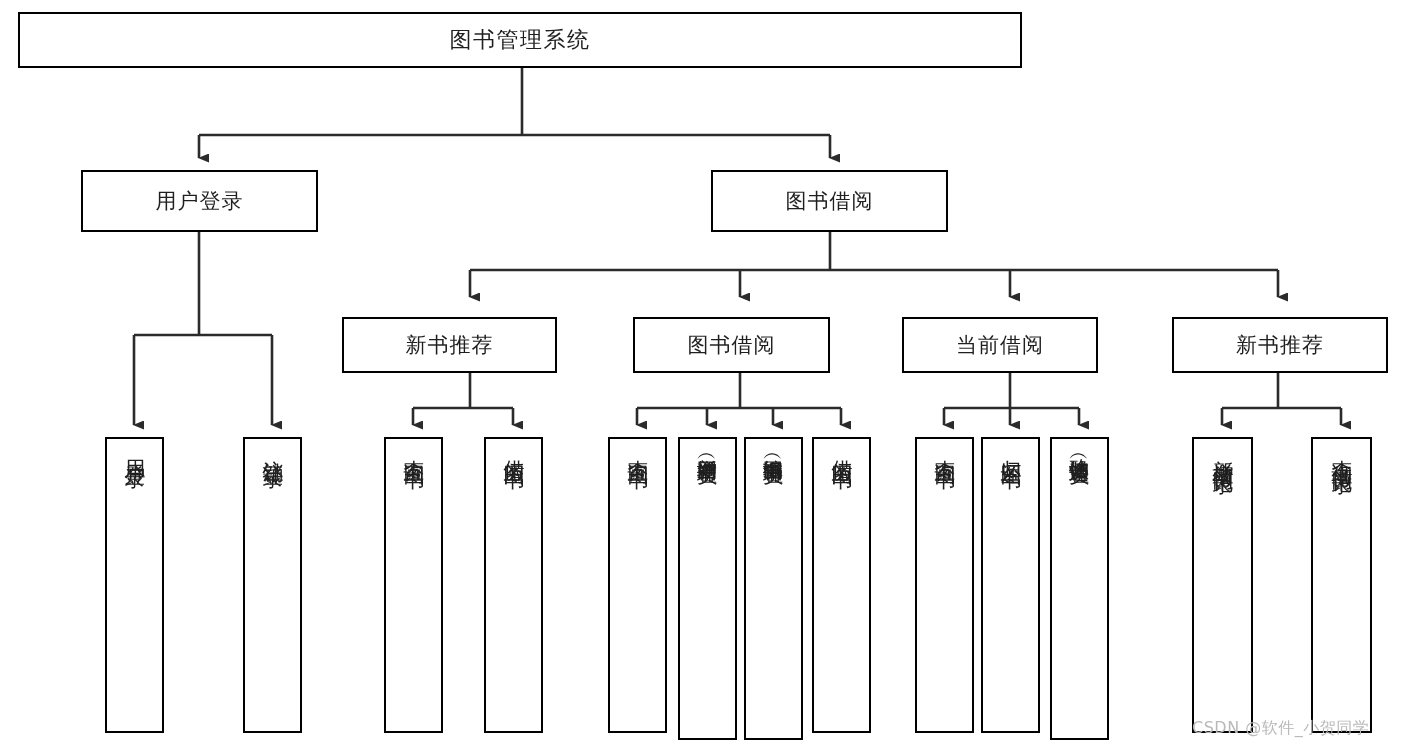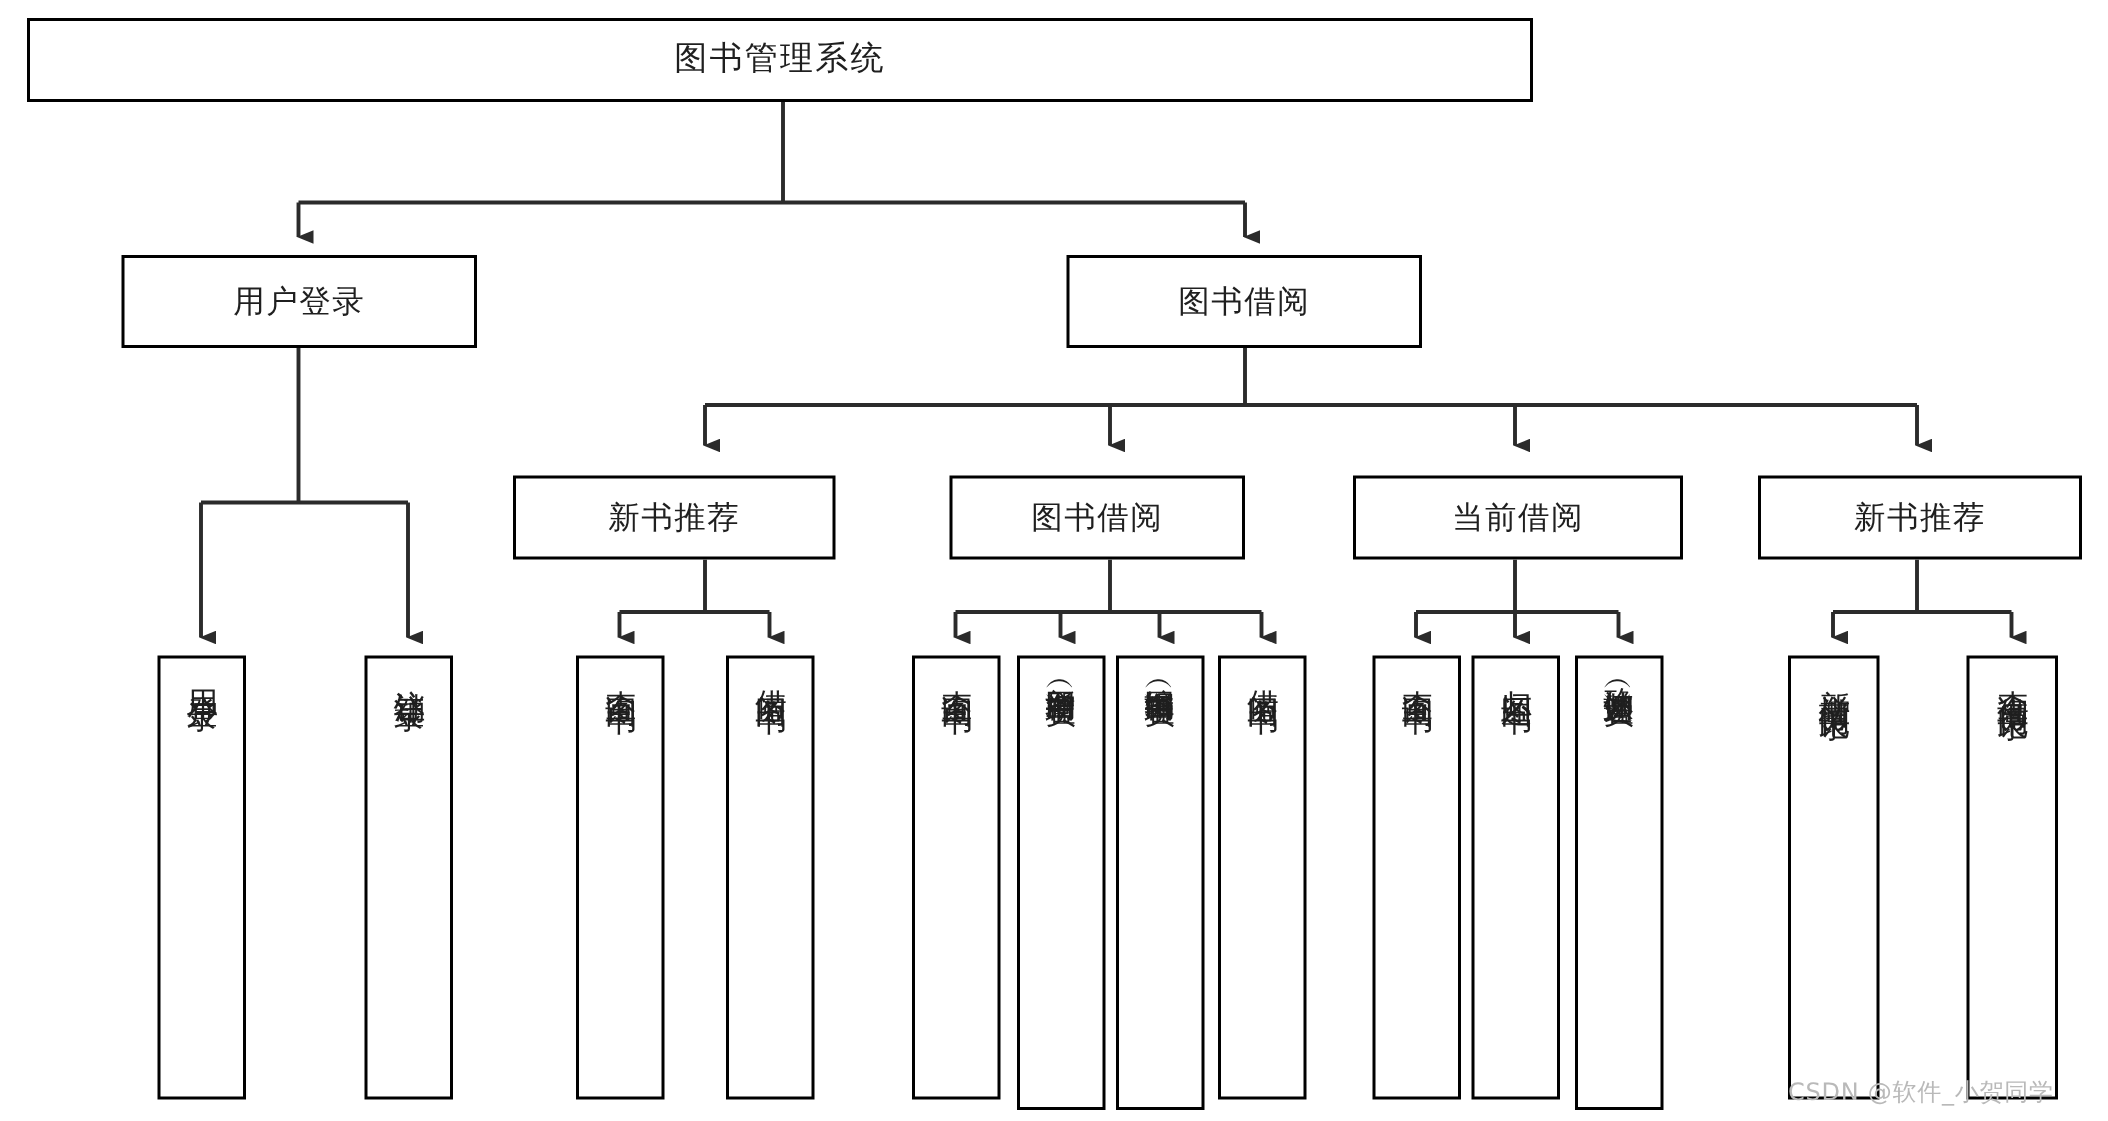--- a/index.html
+++ b/index.html
@@ -136,21 +136,21 @@
   </div>
 
   <div class="node h" style="left:342px; top:317px; width:215px; height:56px;">
     <span class="lbl">新书推荐</span>
   </div>
 
   <div class="node h" style="left:633px; top:317px; width:197px; height:56px;">
     <span class="lbl">图书借阅</span>
   </div>
 
-  <div class="node h" style="left:902px; top:317px; width:220px; height:56px;">
+  <div class="node h" style="left:902px; top:317px; width:196px; height:56px;">
     <span class="lbl">当前借阅</span>
   </div>
 
   <div class="node h" style="left:1172px; top:317px; width:216px; height:56px;">
     <span class="lbl">新书推荐</span>
   </div>
 
   <div class="node v" style="left:105px; top:437px; width:59px; height:296px;">
     <span class="lbl">用户登录</span>
   </div>

